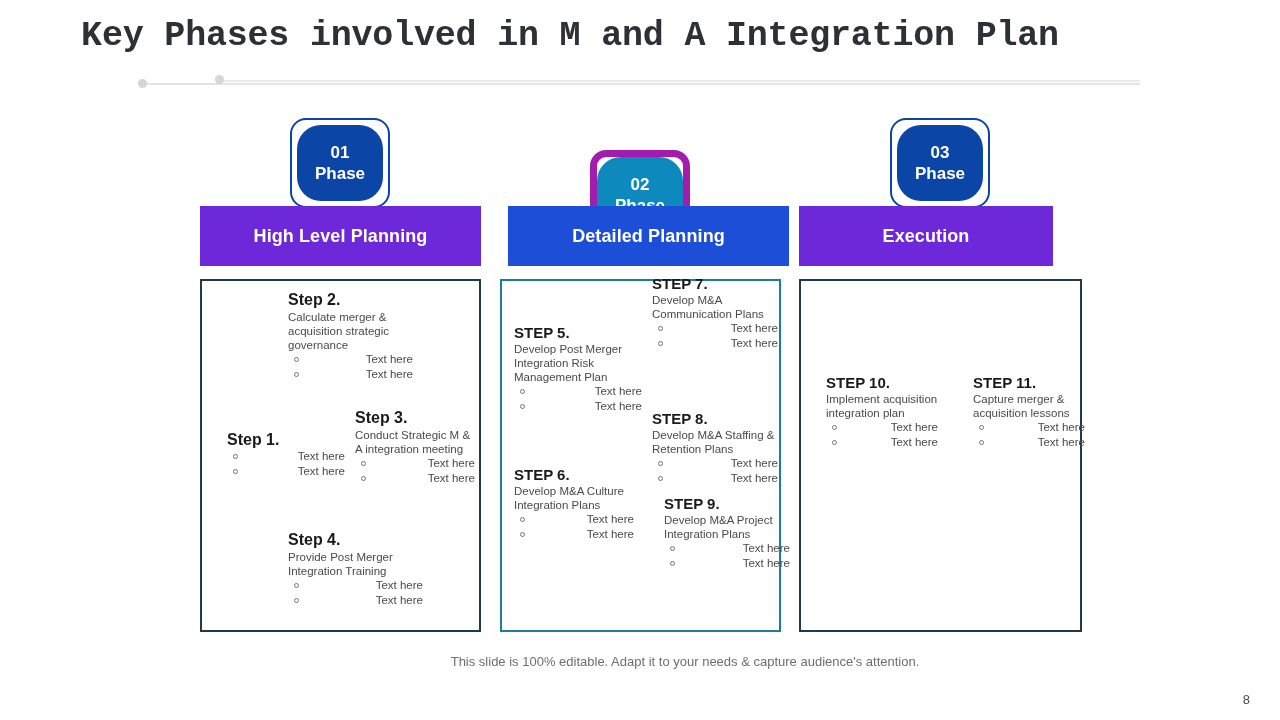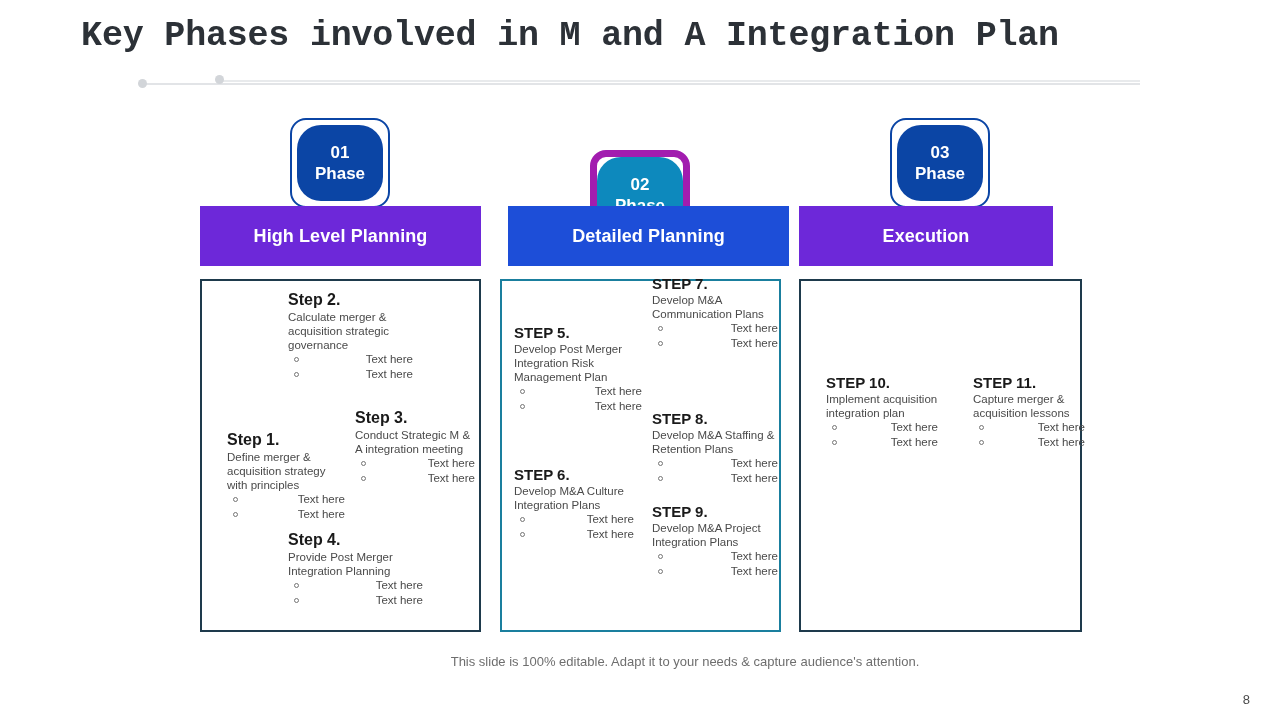--- a/index.html
+++ b/index.html
@@ -223,39 +223,38 @@
       <div class="step-title small">Step 2.</div>
       <div class="step-desc">Calculate merger &amp; acquisition strategic governance</div>
       <ul class="bullets">
         <li>Text here</li>
         <li>Text here</li>
       </ul>
     </div>
 
     <div class="step" style="left:25px; top:150px; width:118px;">
       <div class="step-title small">Step 1.</div>
-      <div class="step-desc">Define merger &amp; acquisition strategy with principles</div>
       <ul class="bullets">
         <li>Text here</li>
         <li>Text here</li>
       </ul>
     </div>
 
     <div class="step" style="left:153px; top:128px; width:120px;">
       <div class="step-title small">Step 3.</div>
       <div class="step-desc">Conduct Strategic M &amp; A integration meeting</div>
       <ul class="bullets">
         <li>Text here</li>
         <li>Text here</li>
       </ul>
     </div>
 
     <div class="step" style="left:86px; top:250px; width:135px;">
       <div class="step-title small">Step 4.</div>
-      <div class="step-desc">Provide Post Merger Integration Planning</div>
+      <div class="step-desc">Provide Post Merger Integration Training</div>
       <ul class="bullets">
         <li>Text here</li>
         <li>Text here</li>
       </ul>
     </div>
 
   </div>
 </div>
 
 <div class="column" id="column-2">
@@ -302,21 +301,21 @@
 
     <div class="step" style="left:150px; top:93px; width:126px;margin-top:36px;">
       <div class="step-title caps">STEP 8.</div>
       <div class="step-desc">Develop M&amp;A  Staffing &amp; Retention Plans</div>
       <ul class="bullets">
         <li>Text here</li>
         <li>Text here</li>
       </ul>
     </div>
 
-    <div class="step" style="left:150px; top:214px; width:126px;margin-top:8px;">
+    <div class="step" style="left:162px; top:214px; width:126px;">
       <div class="step-title caps">STEP 9.</div>
       <div class="step-desc">Develop M&amp;A  Project Integration Plans</div>
       <ul class="bullets">
         <li>Text here</li>
         <li>Text here</li>
       </ul>
     </div>
 
   </div>
 </div>

